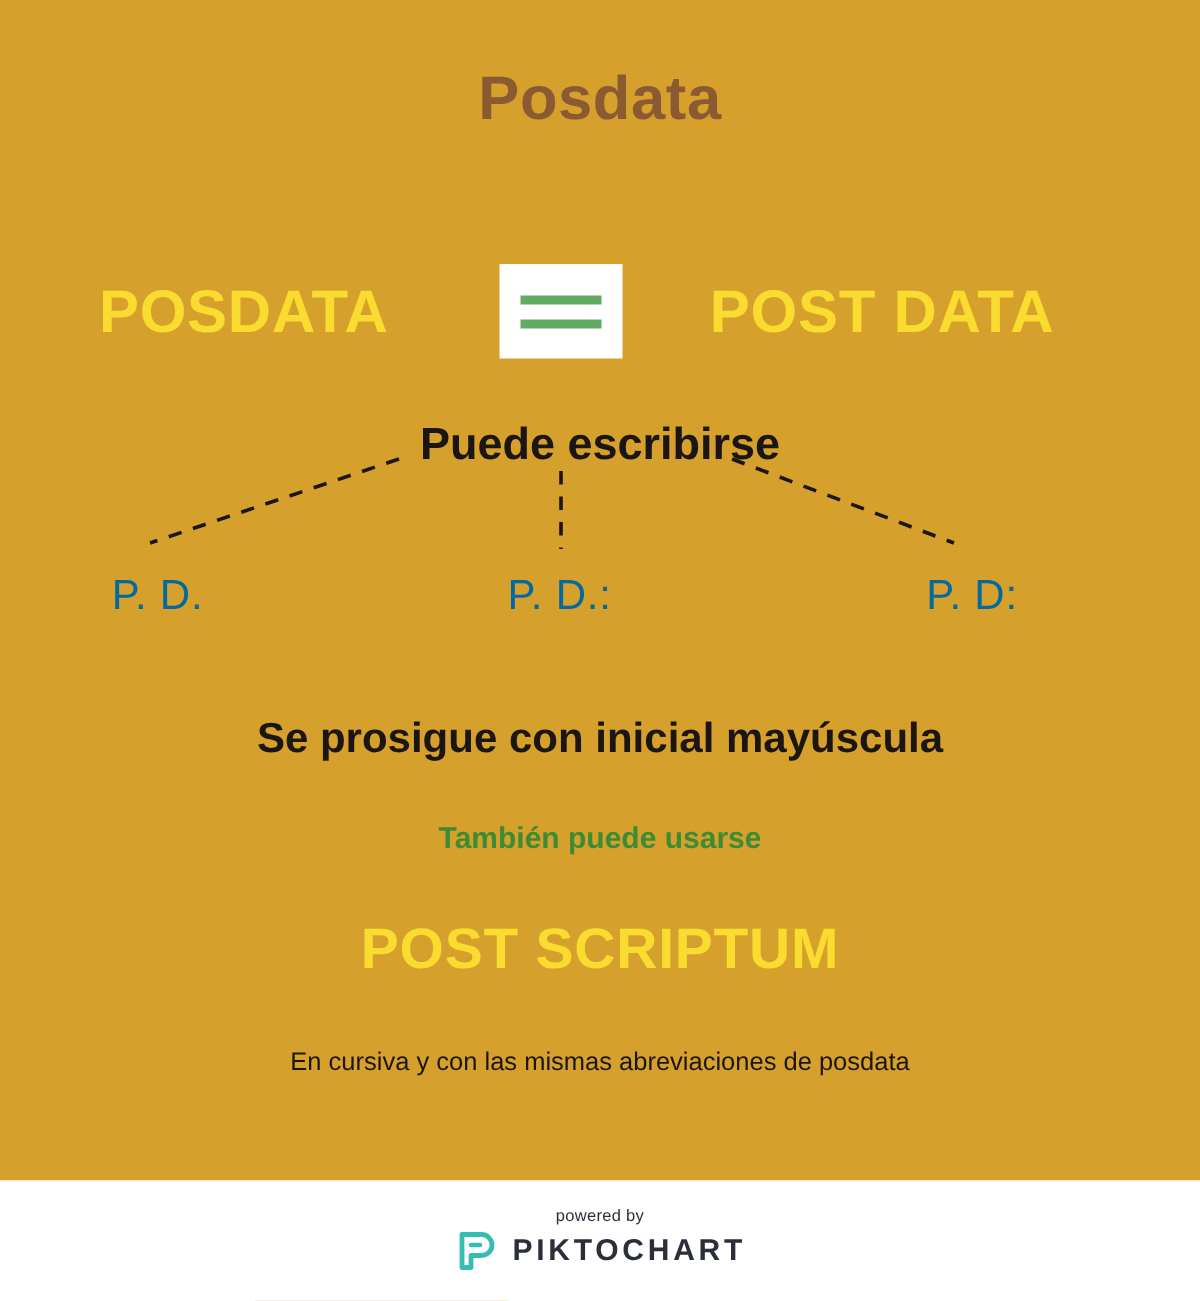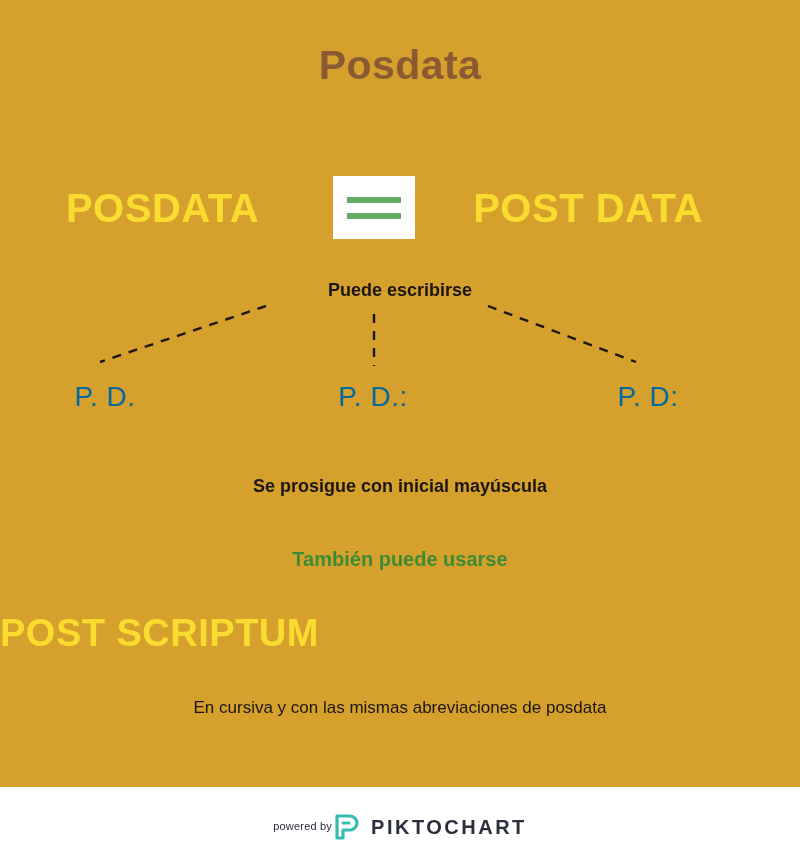--- a/index.html
+++ b/index.html
@@ -95,21 +95,21 @@
     background: #63ab63;
   }
 
   
   .sub-head {
     position: absolute;
     left: 0;
     top: 280px;
     width: 800px;
     text-align: center;
-    font-size: 18px;
+    font-size: 30px;
     font-weight: bold;
     color: #1b1613;
   }
 
   
   .connectors {
     position: absolute;
     left: 0;
     top: 0;
     width: 800px;
@@ -141,40 +141,40 @@
   .variant.v1 { left: 278px; width: 190px; }
   .variant.v2 { left: 553px; width: 190px; }
 
   
   .note-bold {
     position: absolute;
     left: 0;
     top: 476px;
     width: 800px;
     text-align: center;
-    font-size: 18px;
+    font-size: 28px;
     font-weight: bold;
     color: #1b1613;
   }
   .note-green {
     position: absolute;
     left: 0;
     top: 548px;
     width: 800px;
     text-align: center;
     font-size: 20px;
     font-weight: bold;
     color: #3d8b34;
   }
   .big-yellow {
     position: absolute;
     left: 0;
     top: 612px;
     width: 800px;
-    text-align: left;
+    text-align: center;
     font-size: 38px;
     font-weight: bold;
     color: #fadb2f;
     letter-spacing: 0.5px;
   }
   .caption {
     position: absolute;
     left: 0;
     top: 698px;
     width: 800px;
@@ -186,20 +186,21 @@
 
   
   .footer {
     position: absolute;
     left: 0;
     top: 787px;
     width: 800px;
     height: 80px;
     background: #ffffff;
     display: flex;
+    flex-direction: column;
     align-items: center;
     justify-content: center;
   }
   .powered-by {
     font-size: 11px;
     color: #2b2f3a;
     letter-spacing: 0.2px;
     margin-bottom: 2px;
   }
   .brand {

